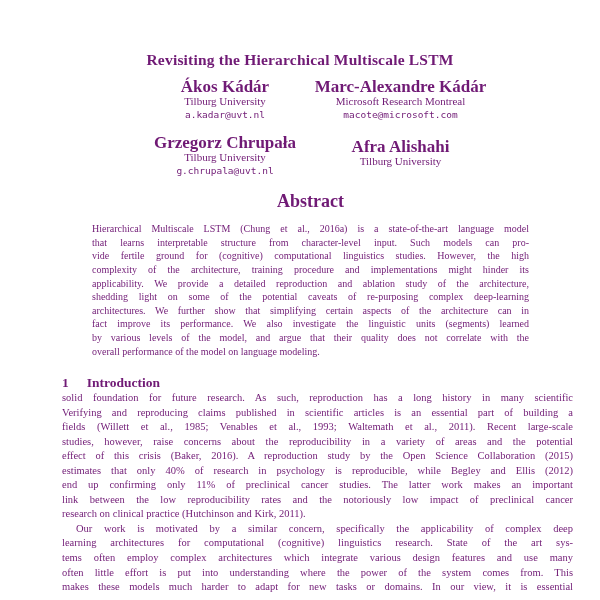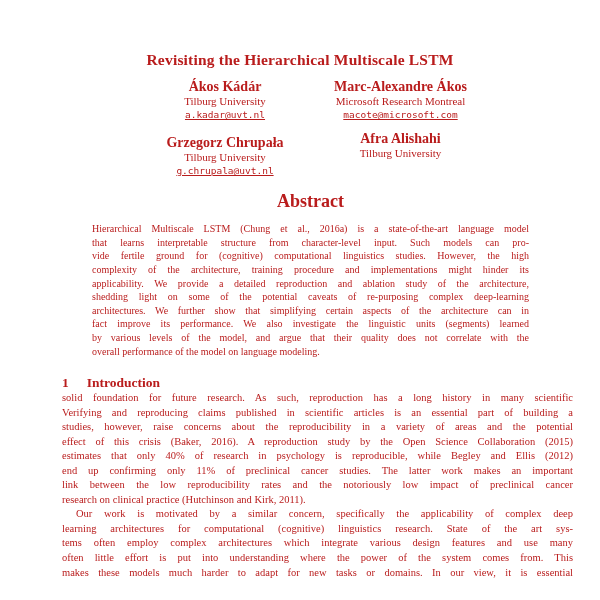--- a/index.html
+++ b/index.html
@@ -3,38 +3,38 @@
 <meta charset="utf-8">
 <style>
   html, body { margin: 0; padding: 0; background: #ffffff; }
   .page {
     position: relative;
     width: 600px;
     height: 600px;
     background: #ffffff;
     overflow: hidden;
     font-family: "Liberation Serif", serif;
-    color: #b91c1c;
+    color: #701a75;
   }
   .abs { position: absolute; }
 
   .title {
     left: 0; top: 51px; width: 600px;
     text-align: center;
     font-size: 15.5px;
     font-weight: bold;
     letter-spacing: 0.2px;
   }
 
   .author-col { text-align: center; }
-  .author-name { font-weight: bold; font-size: 14px; line-height: 14px; }
+  .author-name { font-weight: bold; font-size: 17px; line-height: 14px; }
   .author-affil { font-size: 11px; line-height: 14px; }
   .author-email {
     font-family: "DejaVu Sans Mono", "Liberation Mono", monospace;
-    font-size: 9.5px; line-height: 14px; text-decoration: underline;
+    font-size: 9.5px; line-height: 14px;
   }
 
   .abstract-heading {
     left: 92px; top: 194px; width: 437px;
     text-align: center;
     font-weight: bold;
     font-size: 18px;
     line-height: 14px;
   }
   .abstract-body {
@@ -73,31 +73,31 @@
 <div class="page">
 
   <div class="abs title">Revisiting the Hierarchical Multiscale LSTM</div>
 
   <div class="abs author-col" style="left:100px; top:80px; width:250px;">
     <div class="author-name">Ákos Kádár</div>
     <div class="author-affil">Tilburg University</div>
     <div class="author-email">a.kadar@uvt.nl</div>
   </div>
   <div class="abs author-col" style="left:278px; top:80px; width:245px;">
-    <div class="author-name">Marc-Alexandre Ákos</div>
+    <div class="author-name">Marc-Alexandre Kádár</div>
     <div class="author-affil">Microsoft Research Montreal</div>
     <div class="author-email">macote@microsoft.com</div>
   </div>
 
   <div class="abs author-col" style="left:100px; top:136px; width:250px;">
     <div class="author-name">Grzegorz Chrupała</div>
     <div class="author-affil">Tilburg University</div>
     <div class="author-email">g.chrupala@uvt.nl</div>
   </div>
-  <div class="abs author-col" style="left:278px; top:132px; width:245px;">
+  <div class="abs author-col" style="left:278px; top:140px; width:245px;">
     <div class="author-name">Afra Alishahi</div>
     <div class="author-affil">Tilburg University</div>
   </div>
 
   <div class="abs abstract-heading">Abstract</div>
   <div class="abs abstract-body">
       <div class="jline">Hierarchical Multiscale LSTM (Chung et al., 2016a) is a state-of-the-art language model</div>
       <div class="jline">that learns interpretable structure from character-level input. Such models can pro-</div>
       <div class="jline">vide fertile ground for (cognitive) computational linguistics studies. However, the high</div>
       <div class="jline">complexity of the architecture, training procedure and implementations might hinder its</div>
@@ -110,20 +110,21 @@
     </div>
 
   <div class="abs section-heading">
     <span class="section-number">1</span><span>Introduction</span>
   </div>
 
   <div class="abs intro-body">
     <div>
         <div class="jline">solid foundation for future research. As such, reproduction has a long history in many scientific</div>
         <div class="jline">Verifying and reproducing claims published in scientific articles is an essential part of building a</div>
+        <div class="jline">fields (Willett et al., 1985; Venables et al., 1993; Waltemath et al., 2011). Recent large-scale</div>
         <div class="jline">studies, however, raise concerns about the reproducibility in a variety of areas and the potential</div>
         <div class="jline">effect of this crisis (Baker, 2016). A reproduction study by the Open Science Collaboration (2015)</div>
         <div class="jline">estimates that only 40% of research in psychology is reproducible, while Begley and Ellis (2012)</div>
         <div class="jline">end up confirming only 11% of preclinical cancer studies. The latter work makes an important</div>
         <div class="jline">link between the low reproducibility rates and the notoriously low impact of preclinical cancer</div>
         <div class="jline jlast">research on clinical practice (Hutchinson and Kirk, 2011).</div>
       </div>
     <div>
         <div class="jline indent">Our work is motivated by a similar concern, specifically the applicability of complex deep</div>
         <div class="jline">learning architectures for computational (cognitive) linguistics research. State of the art sys-</div>

